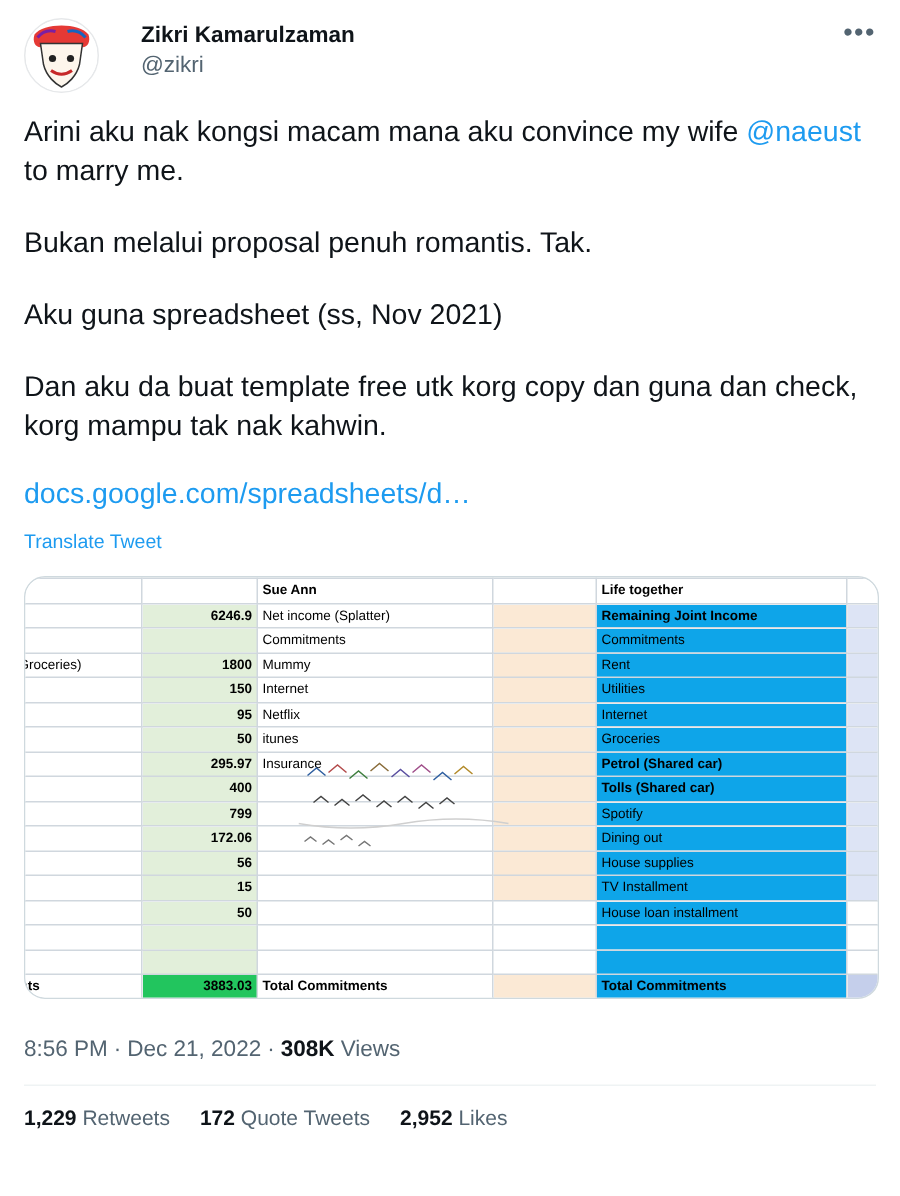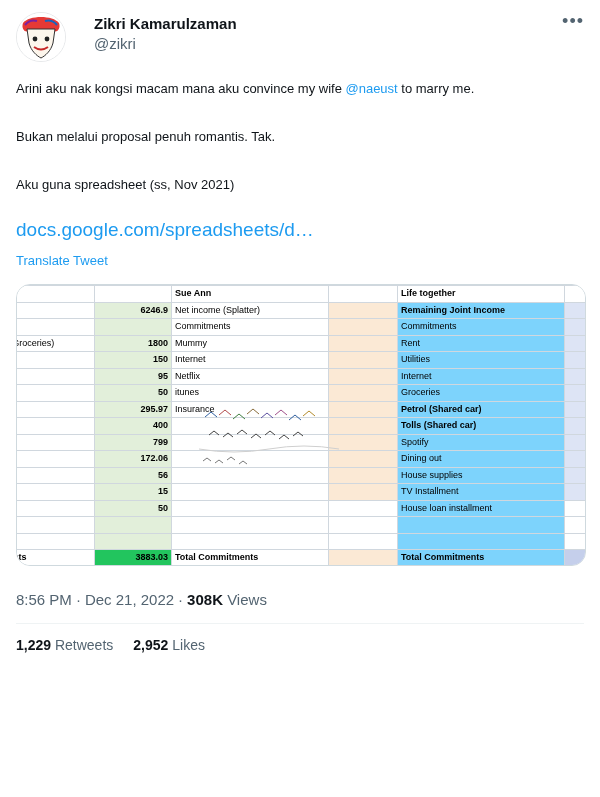--- a/index.html
+++ b/index.html
@@ -65,21 +65,21 @@
     line-height: 18px;
     text-align: right;
     letter-spacing: 1px;
     cursor: pointer;
     user-select: none;
   }
 
   
   .tweet-text {
     margin-top: 14px;
-    font-size: 13px;
+    font-size: 19px;
     line-height: 26px;
     color: #0f1419;
     word-wrap: break-word;
   }
   .tweet-text p { margin: 0 0 22px 0; }
   .tweet-text p:last-child { margin-bottom: 0; }
   .mention, .link {
     color: #1d9bf0;
     text-decoration: none;
     cursor: pointer;
@@ -129,21 +129,21 @@
     padding: 0 3px;
     overflow: hidden;
     white-space: nowrap;
     font-size: 9px;
     line-height: 15px;
   }
   .c-label   { width: 118px; background: #ffffff; }
   .c-val     { width: 70px;  text-align: right; background:#e2efda; font-weight: bold; }
   .c-mid     { width: 150px; background:#ffffff; }
   .c-num     { width: 62px;  text-align: right; background:#fbe9d5; }
-  .c-right   { width: 160px; background:#7dd3fc; }
+  .c-right   { width: 160px; background:#0ea5e9; }
   .c-far     { width: 80px;  text-align: right; background:#dde4f5; }
 
   .hdr td { font-weight: bold; background: #ffffff; }
   .tot td { font-weight: bold; }
   .tot .c-val { background:#22c55e; }
   .tot .c-num { background:#fbe9d5; }
   .tot .c-far { background:#c5cfeb; }
   .bold { font-weight: bold; }
 
   .overlay-birds {
@@ -203,20 +203,21 @@
       <div class="display-name">Zikri Kamarulzaman</div>
       <div class="handle">@zikri</div>
     </div>
     <div class="more-btn">•••</div>
   </div>
 
   <div class="tweet-text">
     <p><span>Arini aku nak kongsi macam mana aku convince my wife </span><span class="mention">@naeust</span><span>  to marry me.</span></p>
     <p>Bukan melalui proposal penuh romantis. Tak.</p>
     <p>Aku guna spreadsheet (ss, Nov 2021)</p>
+    <p>Dan aku da buat template free utk korg copy dan guna dan check, korg mampu tak nak kahwin.</p>
   </div>
 
   <div class="link-line">
     <span class="link">docs.google.com/spreadsheets/d…</span>
   </div>
 
   <div class="translate">Translate Tweet</div>
 
   <div class="media">
     <div class="sheet">
@@ -391,16 +392,17 @@
   </div>
 
   <div class="meta">
     <span>8:56 PM</span><span class="dot">·</span><span>Dec 21, 2022</span><span class="dot">·</span><span class="views-count">308K</span> <span>Views</span>
   </div>
 
   <div class="divider"></div>
 
   <div class="stats">
     <div class="item"><span class="num">1,229</span> <span>Retweets</span></div>
+    <div class="item"><span class="num">172</span> <span>Quote Tweets</span></div>
     <div class="item"><span class="num">2,952</span> <span>Likes</span></div>
   </div>
 
 </div>
 
 </body></html>

